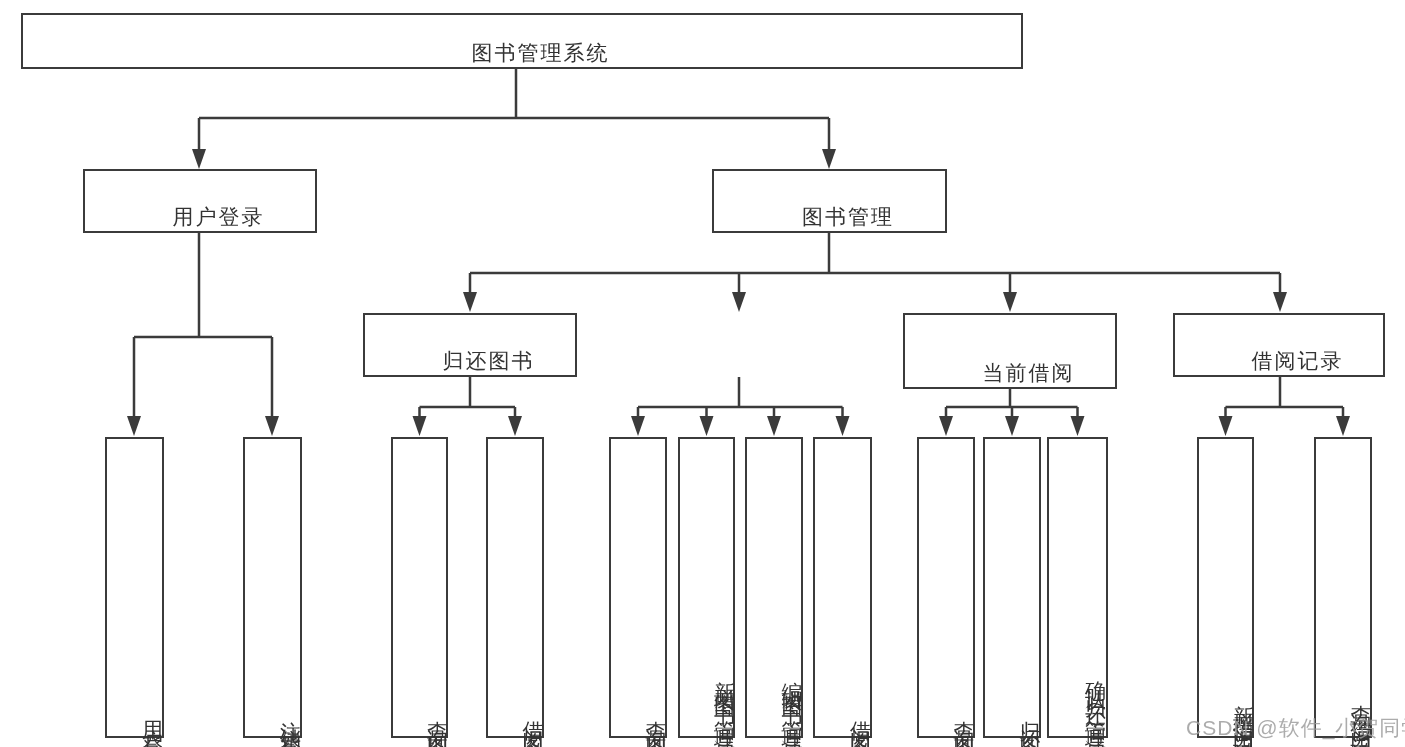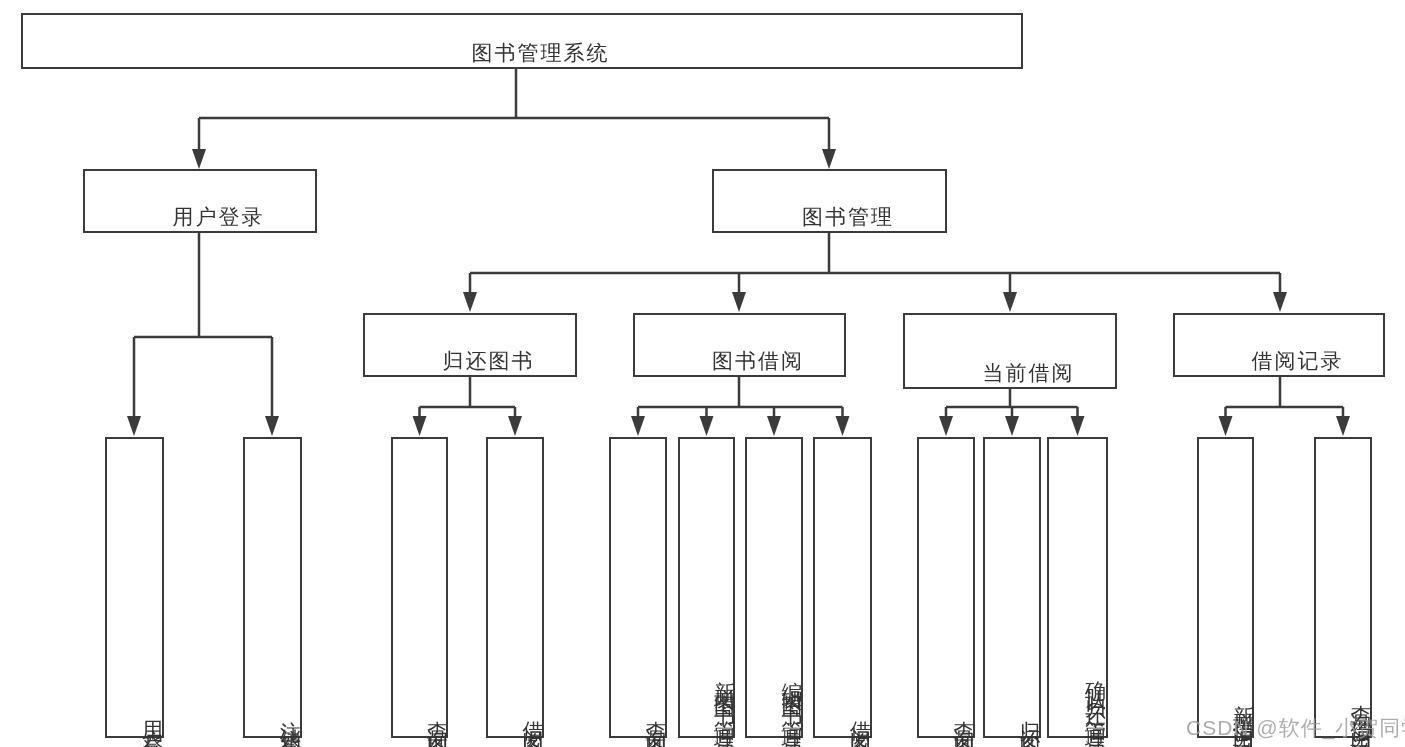--- a/index.html
+++ b/index.html
@@ -99,23 +99,20 @@
   <div class="node" style="left:83px;top:169px;width:234px;height:64px">
     <span class="hlabel">用户登录</span>
   </div>
   <div class="node" style="left:712px;top:169px;width:235px;height:64px">
     <span class="hlabel">图书管理</span>
   </div>
 
   <div class="node" style="left:363px;top:313px;width:214px;height:64px">
     <span class="hlabel">归还图书</span>
   </div>
-  <div class="node" style="left:633px;top:313px;width:213px;height:64px">
-    <span class="hlabel">图书借阅</span>
-  </div>
   <div class="node" style="left:903px;top:313px;width:214px;height:76px">
     <span class="hlabel">当前借阅</span>
   </div>
   <div class="node" style="left:1173px;top:313px;width:212px;height:64px">
     <span class="hlabel">借阅记录</span>
   </div>
 
   <div class="node" style="left:105px;top:437px;width:59px;height:301px">
     <span class="vtext">用户登录</span>
   </div>

